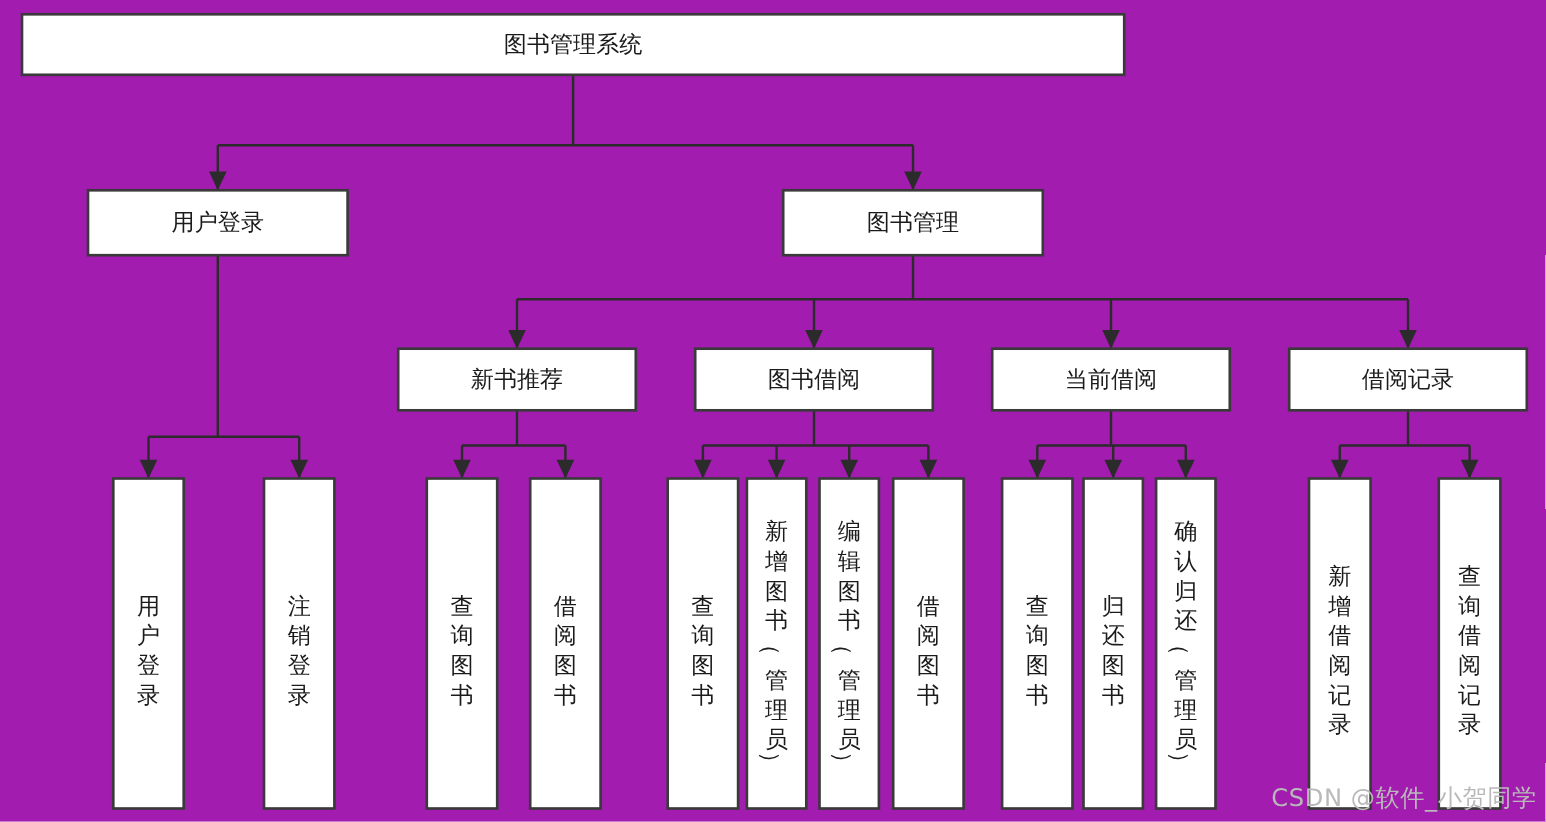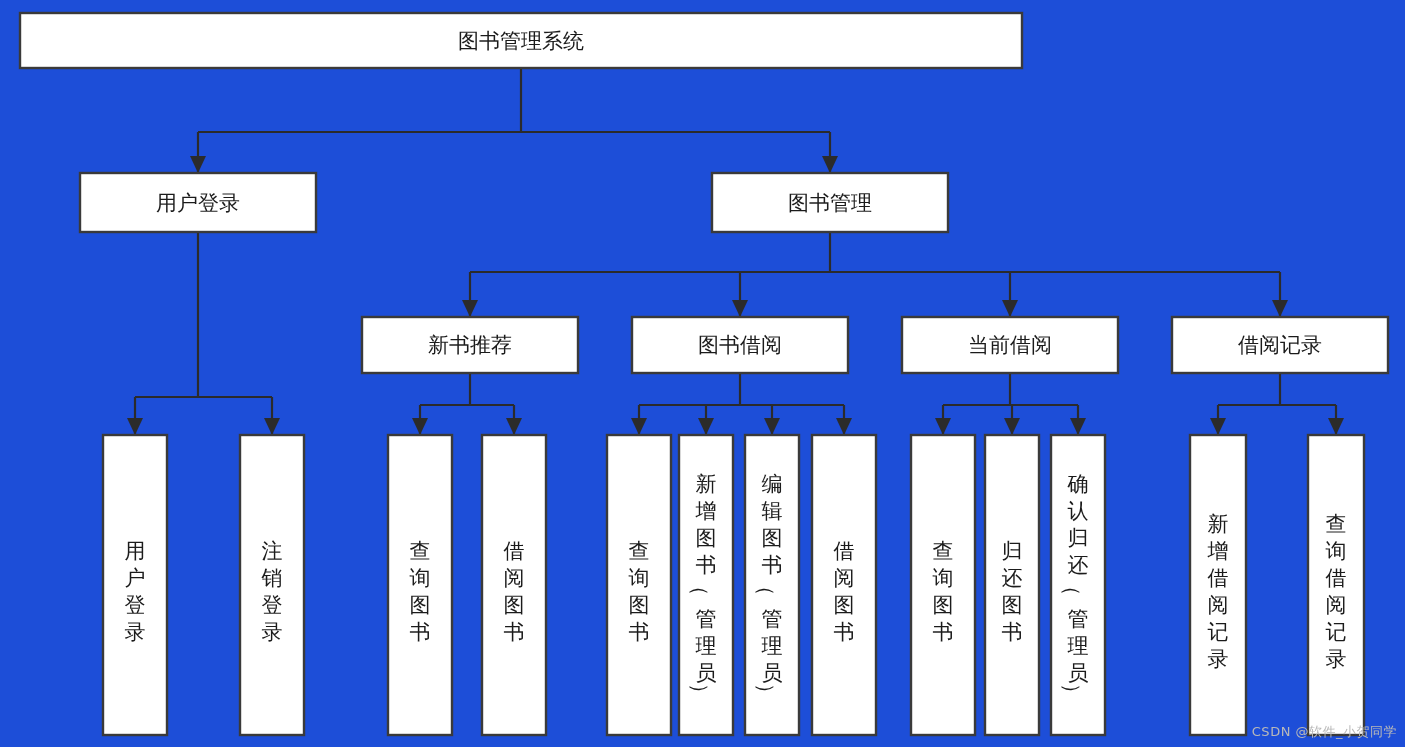--- a/index.html
+++ b/index.html
@@ -7,21 +7,21 @@
     padding: 0;
     background: #ffffff;
   }
   body {
     font-family: "DejaVu Sans", "Liberation Sans", sans-serif;
   }
   #canvas {
     position: relative;
     width: 1405px;
     height: 747px;
-    background: #1d4ed8;
+    background: #a21caf;
     overflow: hidden;
   }
   svg.diagram {
     position: absolute;
     left: 0;
     top: 0;
     width: 1405px;
     height: 747px;
   }
   .node-box {
@@ -43,21 +43,21 @@
   }
   .arrow-head {
     fill: #2b2b2b;
     stroke: none;
   }
   .watermark {
     position: absolute;
     right: 8px;
     bottom: 6px;
     font-family: "DejaVu Sans", "Liberation Sans", sans-serif;
-    font-size: 13px;
+    font-size: 22px;
     color: #b9b9b9;
     letter-spacing: 0.5px;
     white-space: nowrap;
     user-select: none;
     margin-top: 18px;
   }
 </style>
 </head>
 <body>
 

